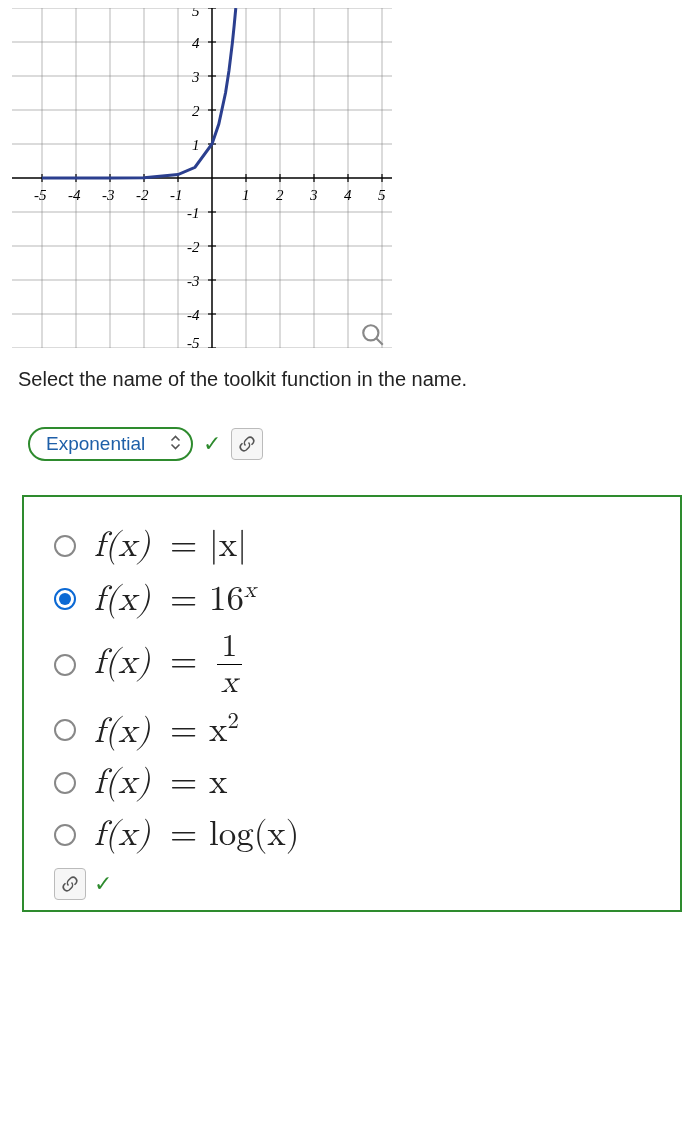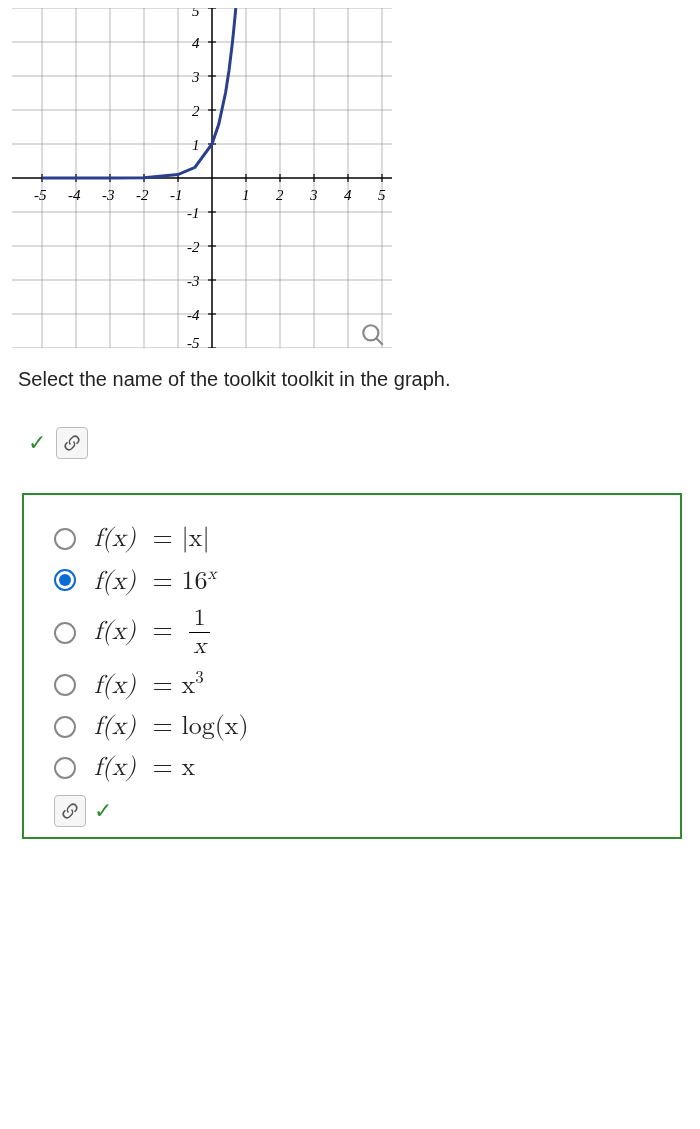--- a/index.html
+++ b/index.html
@@ -70,21 +70,21 @@
     
     .options-box {
       margin: 22px 18px 0 22px;
       border: 2px solid #2e8b2e;
       padding: 22px 30px 10px 30px;
     }
     .option-row {
       display: flex;
       align-items: center;
       margin: 6px 0 10px 0;
-      font-size: 26px;
+      font-size: 35px;
     }
     .radio {
       width: 22px; height: 22px;
       border: 2px solid #888;
       border-radius: 50%;
       margin-right: 18px;
       display: inline-flex;
       align-items: center;
       justify-content: center;
       background: #fff;
@@ -229,23 +229,32 @@
       </g>
     </svg>
     <span class="magnifier">
       <svg width="26" height="26" viewBox="0 0 24 24" fill="none" stroke="#888" stroke-width="2">
         <circle cx="10" cy="10" r="7"></circle>
         <line x1="15" y1="15" x2="21" y2="21"></line>
       </svg>
     </span>
   </div>
 
-  <div class="prompt">Select the name of the toolkit toolkit in the graph.</div>
+  <div class="prompt">Select the name of the toolkit function in the name.</div>
 
   <div class="select-row">
+    <div class="select-pill">
+      <span>Exponential</span>
+      <span class="updown">
+        <svg width="11" height="16" viewBox="0 0 10 16">
+          <path d="M1 6 L5 2 L9 6" fill="none" stroke="#555" stroke-width="1.6"></path>
+          <path d="M1 10 L5 14 L9 10" fill="none" stroke="#555" stroke-width="1.6"></path>
+        </svg>
+      </span>
+    </div>
     <span class="check">✓</span>
     <span class="linkbtn">
       <svg width="18" height="18" viewBox="0 0 24 24" fill="none" stroke="#555" stroke-width="2">
         <path d="M10 14 a5 5 0 0 1 0-7 l3-3 a5 5 0 0 1 7 7 l-2 2"></path>
         <path d="M14 10 a5 5 0 0 1 0 7 l-3 3 a5 5 0 0 1 -7 -7 l2-2"></path>
       </svg>
     </span>
   </div>
 
 
@@ -273,42 +282,42 @@
         <span class="fx"><span>f</span>(<span style="font-style:italic">x</span>)</span>
         <span class="eq">=</span>
         <span class="frac">
           <span class="num">1</span>
           <span class="bar"></span>
           <span class="den">x</span>
         </span>
       </span>
     </div>
 
-
-    <div class="option-row">
-      <span class="radio"></span>
-      <span class="math">
-        <span class="fx"><span>f</span>(<span style="font-style:italic">x</span>)</span>
-        <span class="eq"><span>= x</span><sup class="sup-n">3</sup></span>
+    <div class="option-row">
+      <span class="radio"></span>
+      <span class="math">
+        <span class="fx"><span>f</span>(<span style="font-style:italic">x</span>)</span>
+        <span class="eq"><span>= x</span><sup class="sup-n">2</sup></span>
+      </span>
+    </div>
+
+
+    <div class="option-row">
+      <span class="radio"></span>
+      <span class="math">
+        <span class="fx"><span>f</span>(<span style="font-style:italic">x</span>)</span>
+        <span class="eq">= x</span>
       </span>
     </div>
 
     <div class="option-row">
       <span class="radio"></span>
       <span class="math">
         <span class="fx"><span>f</span>(<span style="font-style:italic">x</span>)</span>
         <span class="eq">= log(x)</span>
-      </span>
-    </div>
-
-    <div class="option-row">
-      <span class="radio"></span>
-      <span class="math">
-        <span class="fx"><span>f</span>(<span style="font-style:italic">x</span>)</span>
-        <span class="eq">= x</span>
       </span>
     </div>
 
     <div class="footer-row">
       <span class="linkbtn">
         <svg width="18" height="18" viewBox="0 0 24 24" fill="none" stroke="#555" stroke-width="2">
           <path d="M10 14 a5 5 0 0 1 0-7 l3-3 a5 5 0 0 1 7 7 l-2 2"></path>
           <path d="M14 10 a5 5 0 0 1 0 7 l-3 3 a5 5 0 0 1 -7 -7 l2-2"></path>
         </svg>
       </span>

